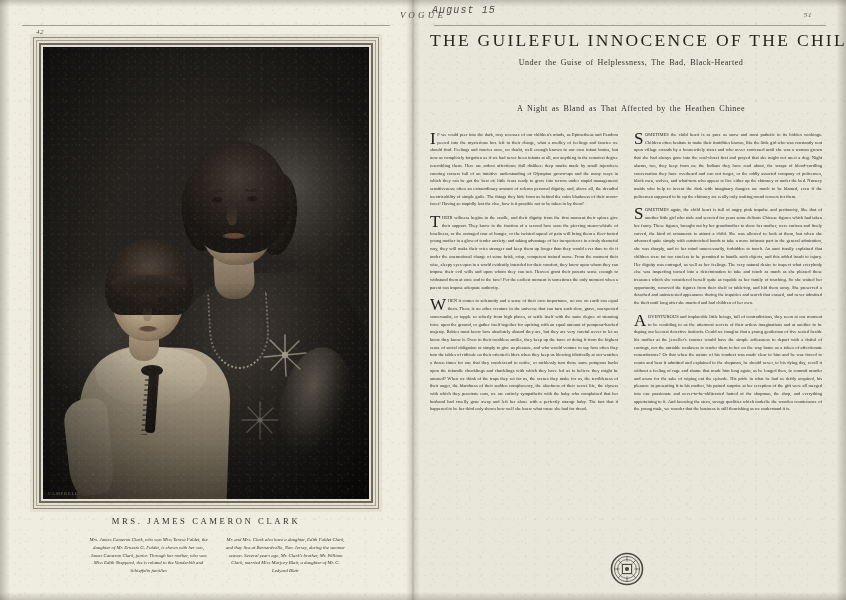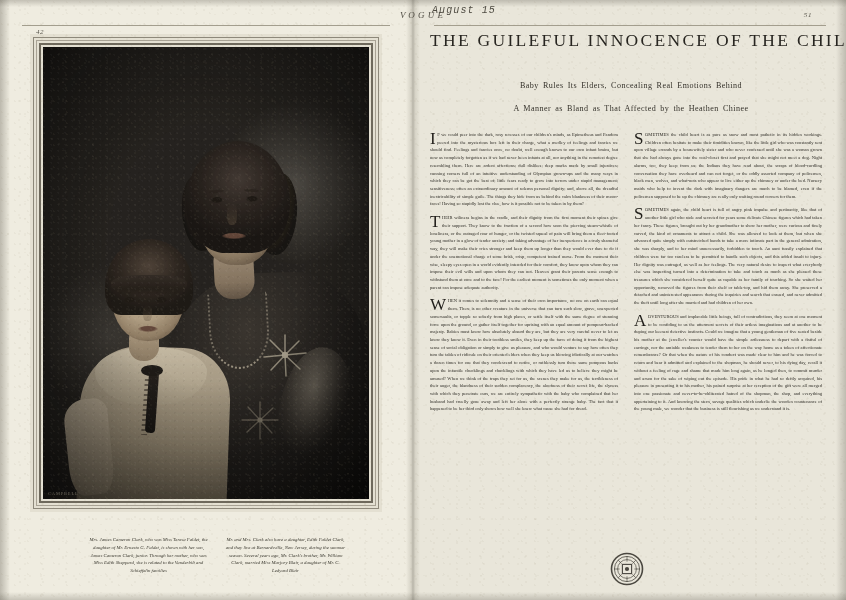--- a/index.html
+++ b/index.html
@@ -611,31 +611,32 @@
       <div class="c-mouth"></div>
 
       <div class="vignette"></div>
       <div class="photo-tone"></div>
       <div class="photo-grain"></div>
     </div>
   </div>
 
   <div class="photog-credit">CAMPBELL</div>
 
+  <div class="plate-title">MRS.  JAMES  CAMERON  CLARK</div>
 
   <div class="caption-cols">
     <div class="caption-col">Mrs. James Cameron Clark, who was Miss Teresa Faldet, the daughter of Mr. Ernesto G. Faldet, is shown with her son, James Cameron Clark, junior. Through her mother, who was Miss Edith Sheppard, she is related to the Vanderbilt and Schieffelin families</div>
     <div class="caption-col">Mr. and Mrs. Clark also have a daughter, Edith Faldet Clark, and they live at Bernardsville, New Jersey, during the summer season. Several years ago, Mr. Clark's brother, Mr. William Clark, married Miss Marjory Blair, a daughter of Mr. C. Ledyard Blair</div>
   </div>
 
   <div class="rule-right"></div>
 
   <div class="headline">THE  GUILEFUL  INNOCENCE  OF  THE  CHILD</div>
-  <div class="deck deck2">Baby Rules Its Elders, Concealing Real Emotions Behind</div>
-  <div class="deck deck3">A Manner as Bland as That Affected by the Heathen Chinee</div>
+  <div class="deck deck1">Under the Guise of Helplessness, The Bad, Black-Hearted</div>
+  <div class="deck deck3">A Night as Bland as That Affected by the Heathen Chinee</div>
 
   <div class="cols">
     <div class="col">
       <p class="has-cap">IF we could peer into the dark, rosy recesses of our children's minds, as Epimetheus and Pandora peered into the mysterious box left in their charge, what a medley of feelings and fancies we should find. Feelings and fancies once, no doubt, well enough known to our own infant brains, but now as completely forgotten as if we had never been infants at all, nor anything in the remotest degree resembling them. Here are ardent affections; dull dislikes; deep marks made by small injustices; cunning corners full of an intuitive understanding of Olympian grown-ups and the many ways in which they can be got the best of; little fears ready to grow into terrors under stupid management; sensitiveness; often an extraordinary amount of solemn personal dignity; and, above all, the dreadful inextricability of simple guile. The things they hide from us behind the calm blankness of their moon-faces! Having so stupidly lost the clue, how is it possible not to be taken in by them?</p>
       <p class="has-cap">THEIR wiliness begins in the cradle, and their dignity from the first moment their spines give their support. They know to the fraction of a second how soon the piercing steam-whistle of loneliness, or the outraged roar of hunger, or the twisted squeal of pain will bring them a fleet-footed young mother in a glow of tender anxiety; and taking advantage of her inexperience in a truly shameful way, they will make their cries stronger and keep them up longer than they would ever dare to do if under the unemotional charge of some brisk, crisp, competent trained nurse. From the moment their wise, sleepy eyes open in a world evidently intended for their comfort, they know upon whom they can impose their evil wills and upon whom they can not. Heaven grant their parents sense enough to withstand them at once and to the face! For the earliest moment is sometimes the only moment when a parent can impose adequate authority.</p>
       <p class="has-cap">WHEN it comes to solemnity and a sense of their own importance, no one on earth can equal them. There is no other creature in the universe that can turn such slow, grave, unexpected somersaults, or topple so soberly from high places, or settle itself with the same degree of stunning force upon the ground, or gather itself together for uprising with an equal amount of pompous-backed majesty. Babies must know how absolutely absurd they are, but they are very careful never to let us know they know it. Even in their toothless smiles, they keep up the farce of doing it from the highest sense of social obligation or simply to give us pleasure, and who would venture to say how often they turn the tables of ridicule on their oriented elders when they keep us blowing idiotically at our watches a dozen times for one that they condescend to notice, or ruthlessly turn those same pompous backs upon the infantile chucklings and chucklings with which they have led us to believe they might be amused? When we think of the traps they set for us, the scenes they make for us, the terribleness of their anger, the blandness of their sudden complacency, the aloofness of their secret life, the slyness with which they penetrate ours, we are entirely sympathetic with the baby who complained that her husband had cruelly gone away and left her alone with a perfectly strange baby. The fact that it happened to be her third only shows how well she knew what cause she had for dread.</p>
     </div>
     <div class="col">
       <p class="has-cap">SOMETIMES the child heart is as pure as snow and most pathetic in its hidden workings. Children often hesitate to make their timidities known, like the little girl who was constantly sent upon village errands by a housewifely sister and who never confessed until she was a woman grown that she had always gone into the coal-closet first and prayed that she might not meet a dog. Night alarms, too, they keep from us; the Indians they have read about, the scraps of blood-curdling conversation they have overheard and can not forget, or the oddly assorted company of policemen, black men, wolves, and what-nots who appear to live either up the chimney or under the bed. Nursery maids who help to invent the dark with imaginary dangers are much to be blamed, even if the policemen supposed to be up the chimney are really only waiting round corners for them.</p>
       <p class="has-cap">SOMETIMES again, the child heart is full of angry pink impulse and pertinacity, like that of another little girl who stole and secreted for years some delicate Chinese figures which had taken her fancy. These figures, brought out by her grandmother to show her mother, were curious and finely carved, the kind of ornaments to attract a child. She was allowed to look at them, but when she advanced quite simply with outstretched hands to take a more intimate part in the general admiration, she was sharply, and to her mind unnecessarily, forbidden to touch. An aunt fussily explained that children were far too careless to be permitted to handle such objects, and this added insult to injury. Her dignity was outraged, as well as her feelings. The very natural desire to inspect what everybody else was inspecting turned into a determination to take and touch as much as she pleased these treasures which she considered herself quite as capable as her family of touching. So she waited her opportunity, removed the figures from their shelf or table-top, and hid them away. She preserved a detached and uninterested appearance during the inquiries and search that ensued, and never admitted the theft until long after she married and had children of her own.</p>

